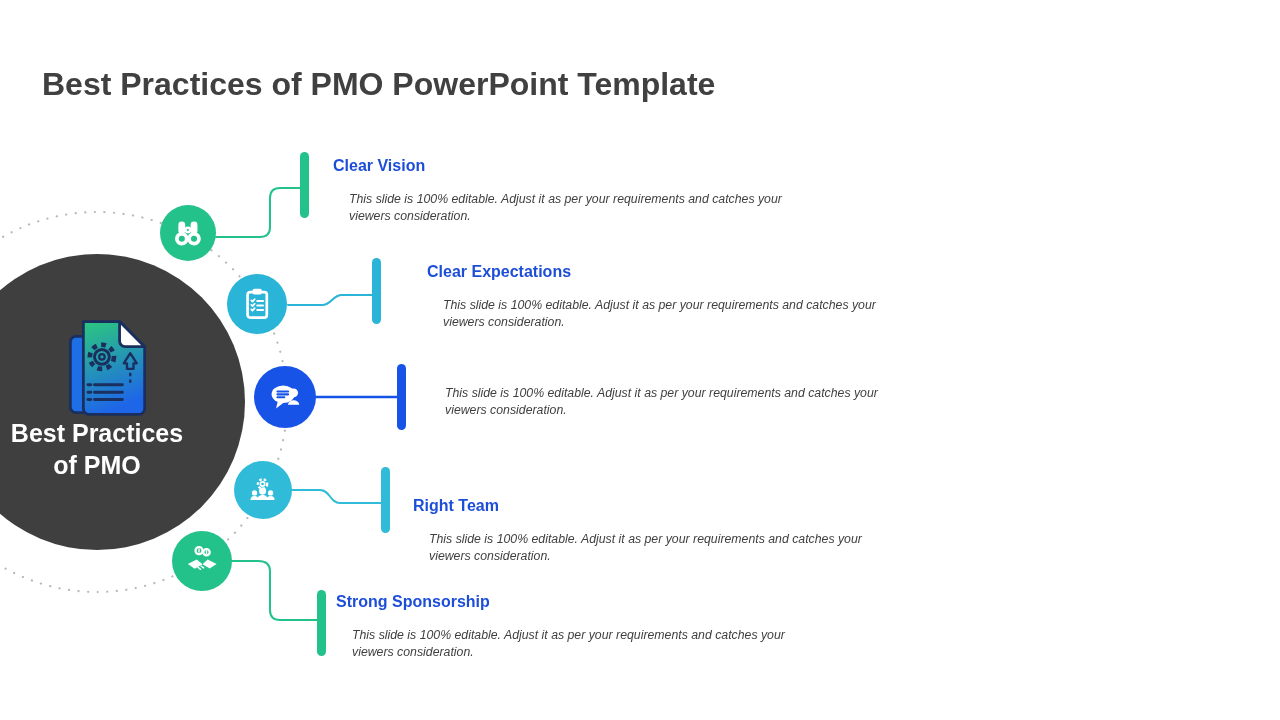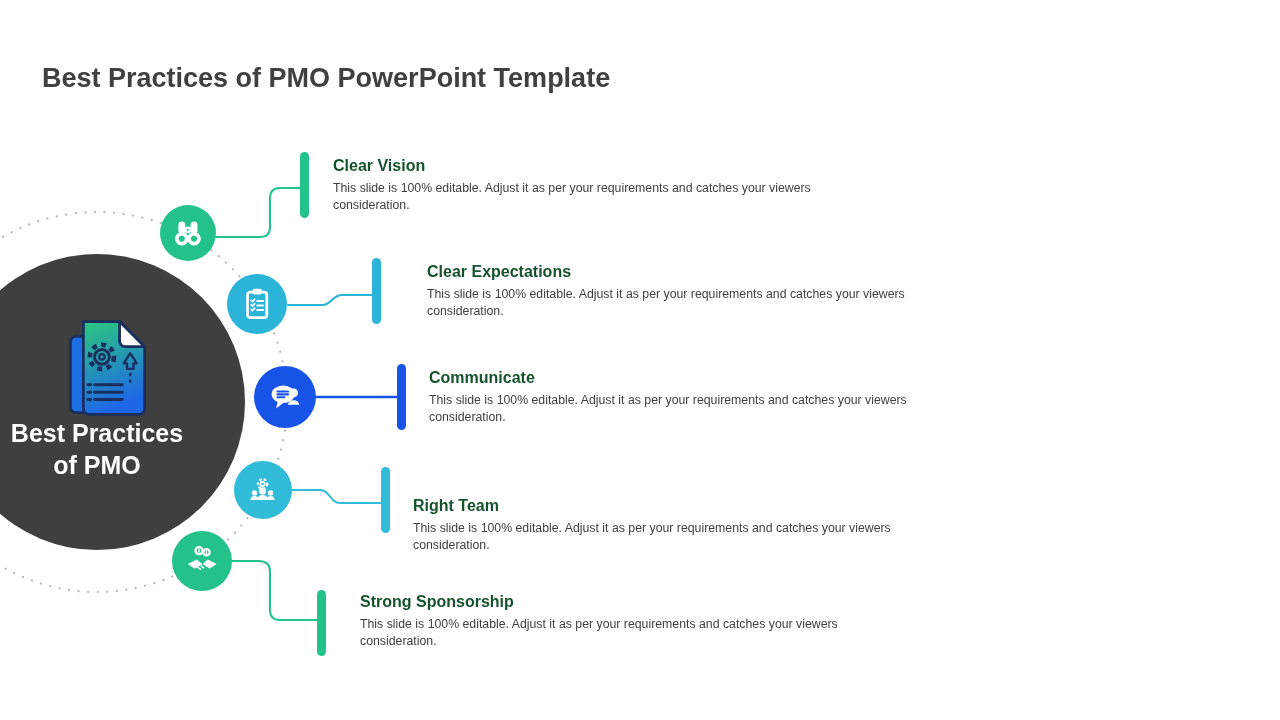--- a/index.html
+++ b/index.html
@@ -1,18 +1,18 @@
 <!DOCTYPE html>
 <html><head>
 <meta charset="utf-8">
 <style>
   html,body{margin:0;padding:0;background:#ffffff;}
   .slide{position:relative;width:1280px;height:720px;background:#ffffff;overflow:hidden;
          font-family:"Liberation Sans", sans-serif;}
-  .title{position:absolute;left:42px;top:44px;font-size:27px;line-height:1.2;font-weight:700;
+  .title{position:absolute;left:42px;top:44px;font-size:32px;line-height:1.2;font-weight:700;
          color:#404040;letter-spacing:0px;white-space:nowrap;}
   .diagram-svg{position:absolute;left:0;top:0;width:1280px;height:720px;z-index:1;}
   .hub-circle{position:absolute;left:-51px;top:254px;width:296px;height:296px;border-radius:50%;
               background:#3f3f3f;z-index:2;}
   .hub-doc{position:absolute;left:60px;top:316px;width:95px;height:104px;z-index:3;}
   .hub-label{position:absolute;left:-51px;top:417px;width:296px;z-index:3;text-align:center;
              color:#ffffff;font-size:25px;line-height:32px;font-weight:700;}
   .node{position:absolute;border-radius:50%;display:flex;align-items:center;justify-content:center;z-index:3;}
   .node svg{width:64%;height:64%;}
   .n1{left:160px;top:205px;width:56px;height:56px;}
@@ -24,23 +24,23 @@
   .b1{left:300px;top:152px;}
   .b2{left:372px;top:258px;}
   .b3{left:397px;top:364px;}
   .b4{left:381px;top:467px;}
   .b5{left:317px;top:590px;}
   .txt{position:absolute;z-index:3;width:505px;}
   .t1{left:333px;top:157px;}
   .t2{left:427px;top:263px;}
   .t3{left:429px;top:369px;}
   .t4{left:413px;top:497px;}
-  .t5{left:360px;top:593px;}
-  .txt h2{margin:0 0 5px 0;font-size:16px;font-weight:700;color:#14532d;}
-  .txt p{margin:0;font-size:12.3px;color:#3f3f3f;line-height:1.42;max-width:500px;}
+  .t5{left:336px;top:593px;}
+  .txt h2{margin:0 0 5px 0;font-size:16px;font-weight:700;color:#1d4ed8;}
+  .txt p{margin:16px;font-size:12.3px;font-style:italic;color:#3f3f3f;line-height:1.42;max-width:500px;}
 </style>
 </head>
 <body>
 
 <div class="slide">
 
   <h1 class="title">Best Practices of PMO PowerPoint Template</h1>
 
   <svg class="diagram-svg" viewBox="0 0 1280 720">
     <circle cx="97" cy="402" r="190" fill="none" stroke="#b8b8b8" stroke-width="2.2" stroke-linecap="round" stroke-dasharray="0.1 9.5"></circle>
@@ -110,21 +110,20 @@
     <svg viewBox="0 0 24 24">
       <ellipse cx="11" cy="10.4" rx="7" ry="5.3" fill="#fff"></ellipse>
       <path d="M7.8 14.4 L6.7 19 L11.6 15.2 Z" fill="#fff"></path>
       <circle cx="17.3" cy="9.6" r="2.7" fill="#fff"></circle>
       <path d="M13.8 16.8 a3.6 3.6 0 0 1 7 0 Z" fill="#fff"></path>
       <path d="M7.5 8.8 h6.5 M7.5 10.5 h6.5 M7.5 12.2 h4.2" stroke-width="1.25" stroke-linecap="round" fill="none" style="stroke: rgb(24, 83, 232);"></path>
     </svg>
   </div>
   <div class="bar b3" style="background: rgb(24, 83, 232);"></div>
   <div class="txt t3">
-    <h2>Communicate</h2>
     <p>This slide is 100% editable. Adjust it as per your requirements and catches your viewers consideration.</p>
   </div>
 
   <div class="node n4" style="background: rgb(48, 187, 216);">
     <svg viewBox="0 0 24 24">
       <circle cx="12" cy="8.4" r="3" fill="none" stroke="#fff" stroke-width="1.5" stroke-dasharray="1.6 1.3"></circle>
       <circle cx="12" cy="8.4" r="1.4" fill="none" stroke="#fff" stroke-width="1.1"></circle>
       <circle cx="12" cy="13" r="2.3" fill="#fff"></circle>
       <path d="M8.5 18.8 a3.5 3.5 0 0 1 7 0 Z" fill="#fff"></path>
       <circle cx="6.8" cy="14.2" r="1.7" fill="#fff"></circle>

